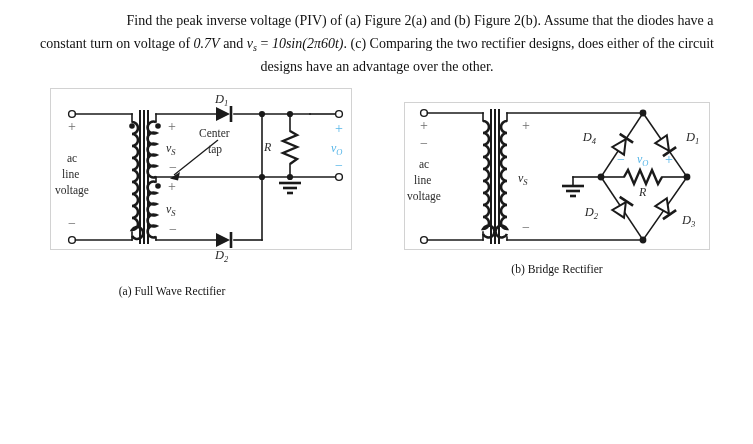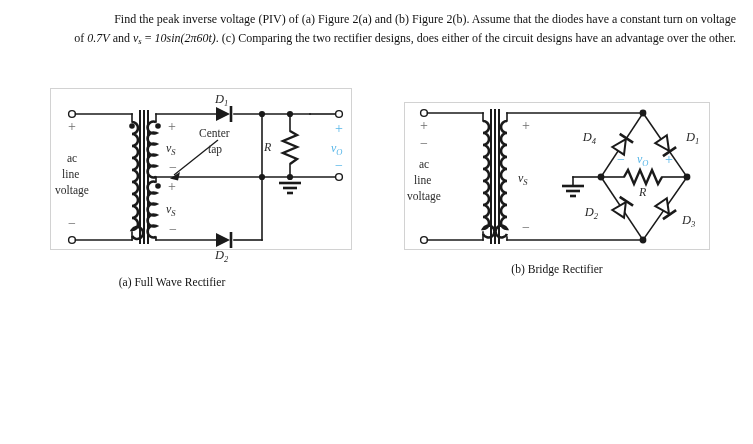--- a/index.html
+++ b/index.html
@@ -15,23 +15,23 @@
     color: #1a1a1a;
     overflow: hidden;
   }
 
   
   #problem-statement {
     position: absolute;
     left: 18px;
     top: 10px;
     width: 718px;
-    font-size: 12px;
+    font-size: 14px;
     line-height: 1.62;
-    text-align: right;
+    text-align: center;
     color: #111111;
   }
   #problem-statement .indent { display: inline-block; width: 86px; }
   .math { font-style: italic; }
   .sub { font-size: 0.72em; vertical-align: -0.28em; font-style: italic; }
 
   
   .fig-box {
     position: absolute;
     border: 1px solid #d2d2d2;
@@ -41,21 +41,21 @@
   #figure-a-box { left: 50px;  top: 88px;  width: 302px; height: 162px; }
   #figure-b-box { left: 404px; top: 102px; width: 306px; height: 148px; }
 
   .fig-caption {
     position: absolute;
     font-size: 11.6px;
     font-weight: normal;
     color: #141414;
     white-space: nowrap;
   }
-  #caption-a { left: 172px; top: 276px; transform: translateX(-50%); text-align: center; }
+  #caption-a { left: 172px; top: 285px; transform: translateX(-50%); text-align: center; }
   #caption-b { left: 557px; top: 263px; transform: translateX(-50%); }
 
   
   .fig-svg { position: absolute; left: 0; top: 0; overflow: visible; }
 
   
   text { font-family: "Liberation Serif", serif; fill: #2b2b2b; }
   .lbl        { font-size: 11.5px; }
   .lbl-it     { font-size: 12px; font-style: italic; }
   .lbl-sign   { font-size: 14px; }

